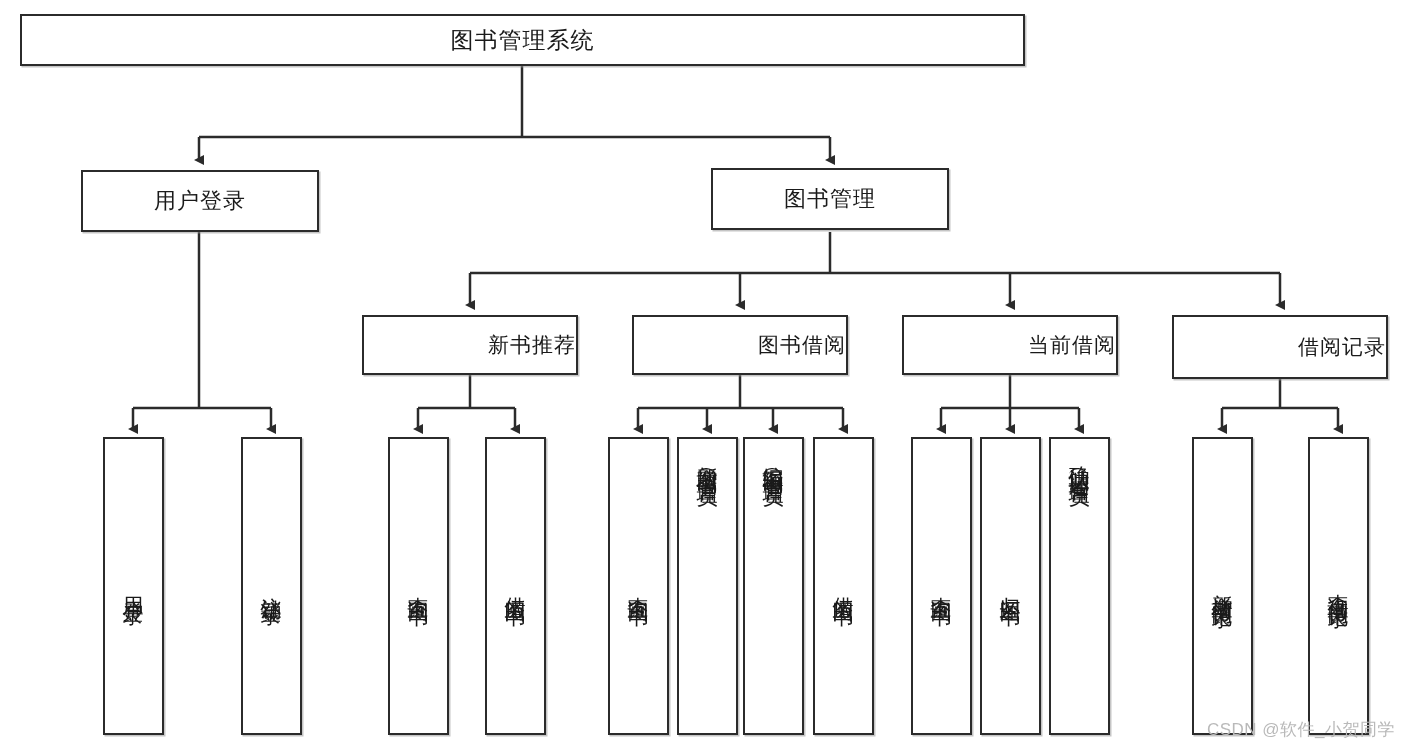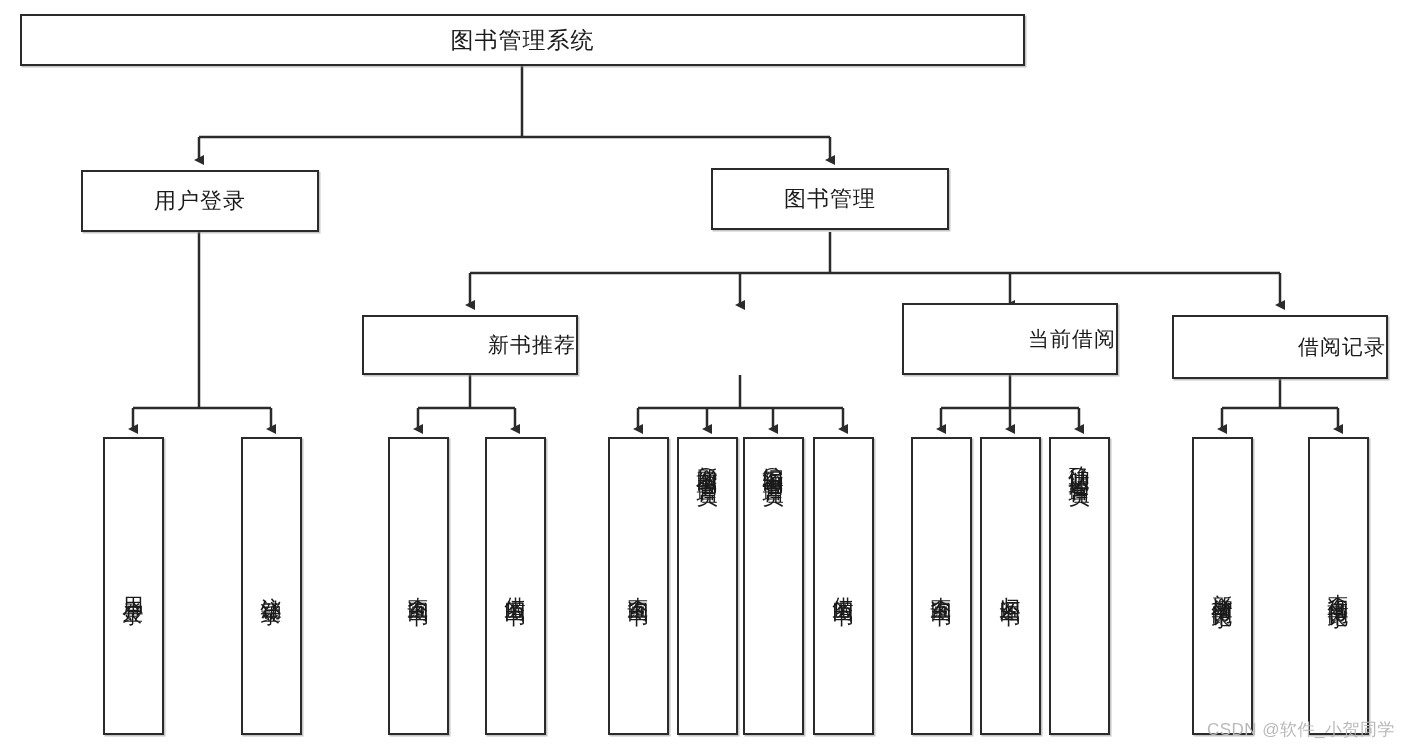--- a/index.html
+++ b/index.html
@@ -147,22 +147,25 @@
   </div>
 
   <div class="node-box level2" style="left:711px; top:168px; width:238px; height:62px;">
     <span>图书管理</span>
   </div>
 
   <div class="node-box level3" style="left:362px; top:315px; width:216px; height:60px;">
     <span>新书推荐</span>
   </div>
 
-
-  <div class="node-box level3" style="left:902px; top:303px; width:216px; height:72px;">
+  <div class="node-box level3" style="left:632px; top:315px; width:216px; height:60px;">
+    <span>图书借阅</span>
+  </div>
+
+  <div class="node-box level3" style="left:902px; top:315px; width:216px; height:60px;">
     <span>当前借阅</span>
   </div>
 
   <div class="node-box level3" style="left:1172px; top:315px; width:216px; height:64px;">
     <span>借阅记录</span>
   </div>
 
   <div class="node-box leaf center-v" style="left:103px; top:437px; width:61px; height:298px;">
     <span class="leaf-label">用户登录</span>
   </div>

